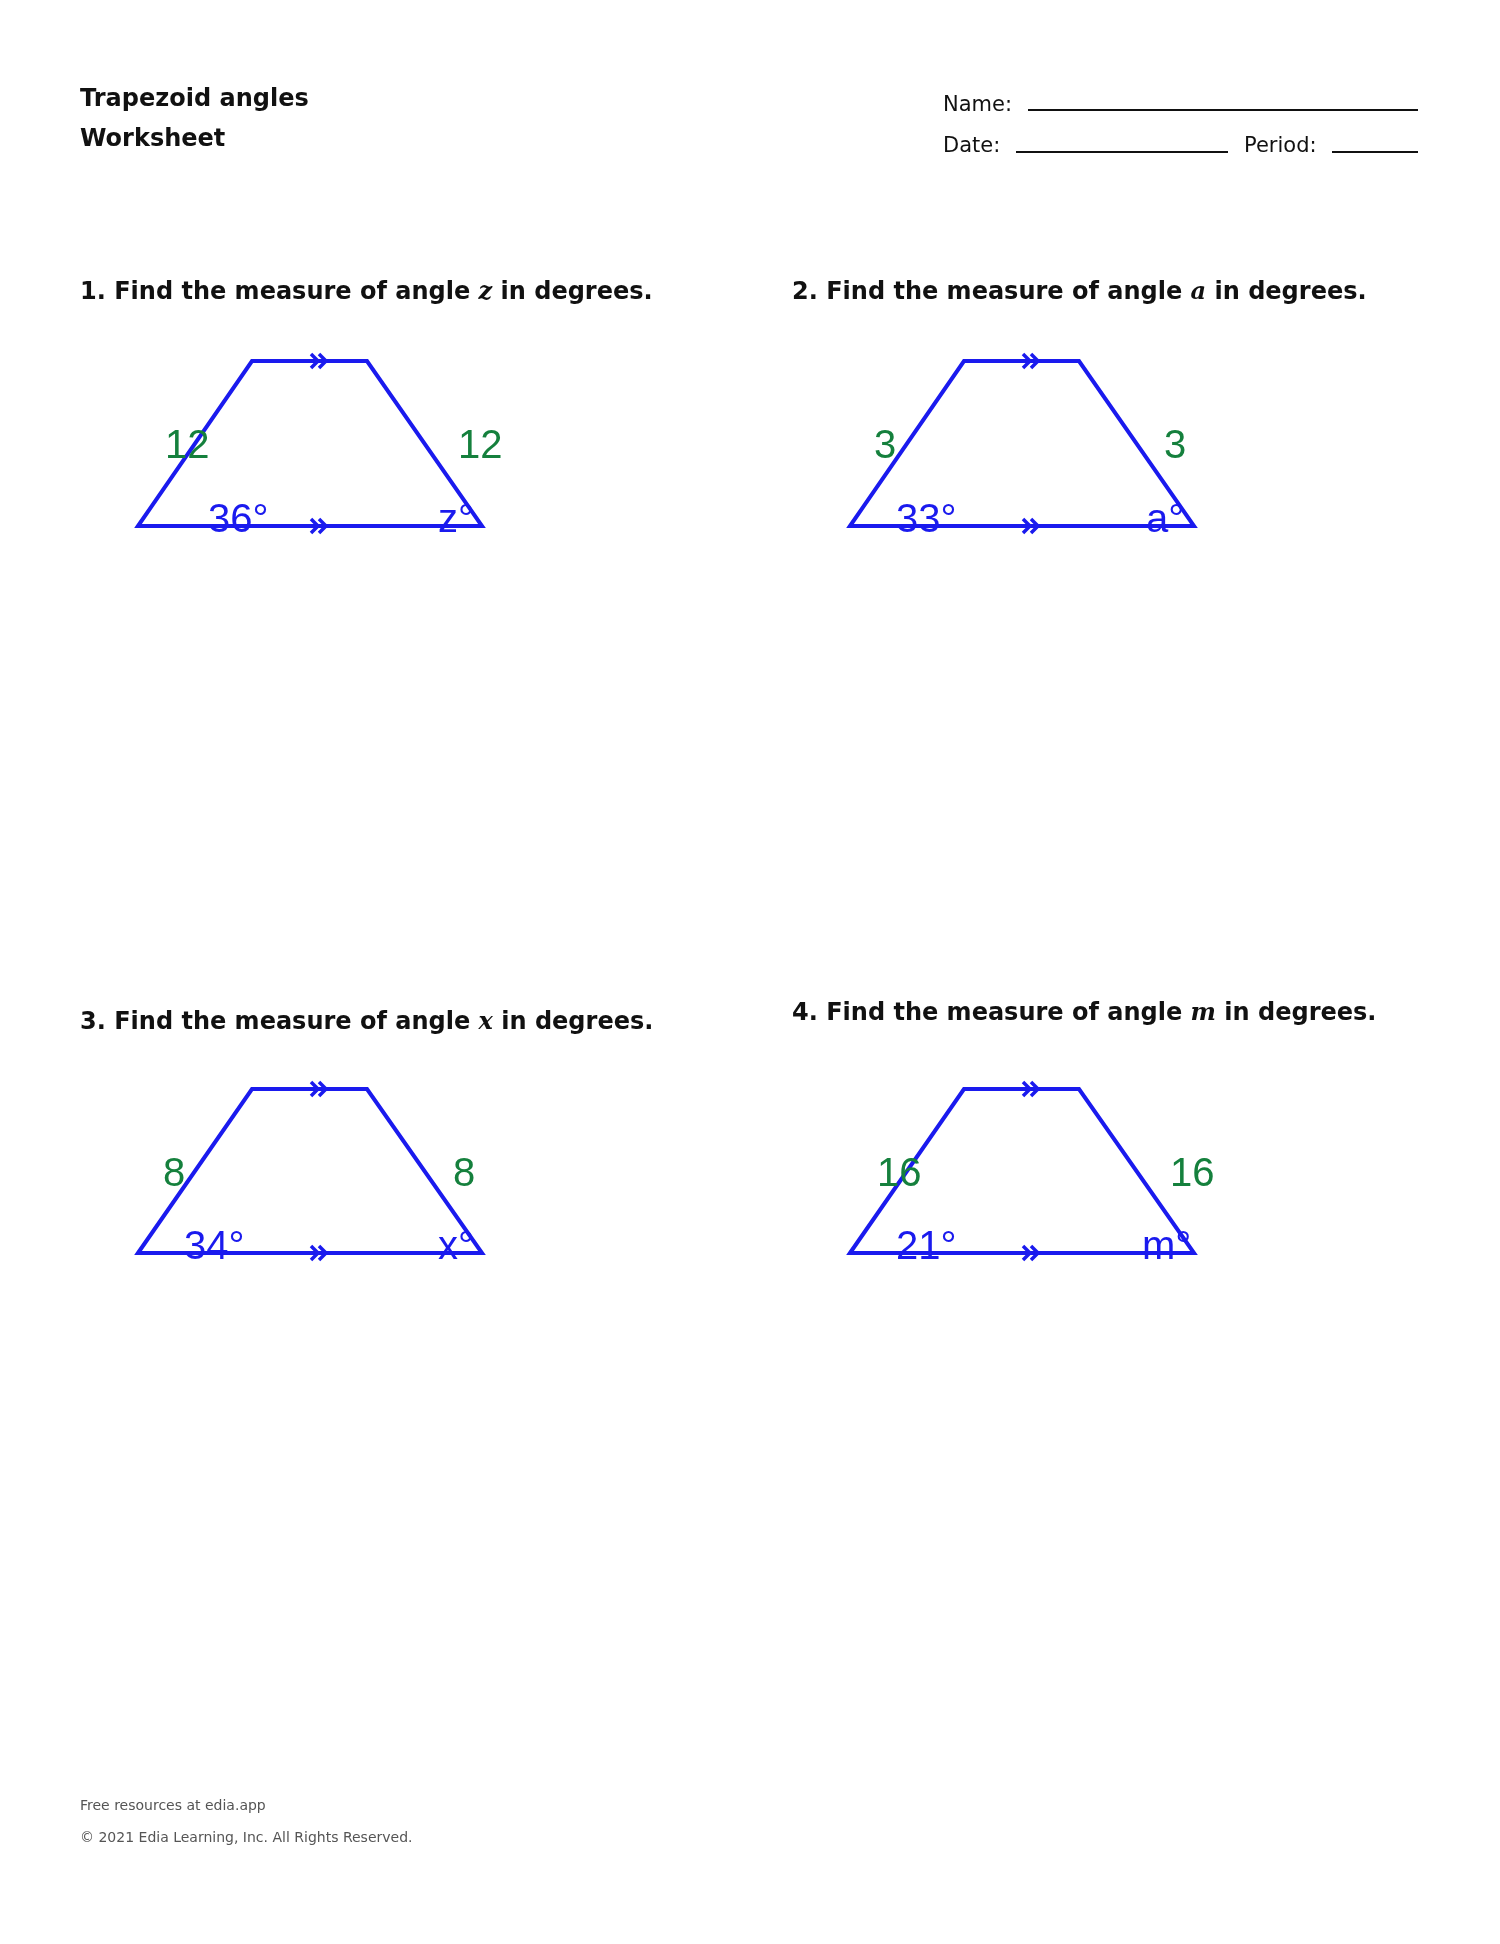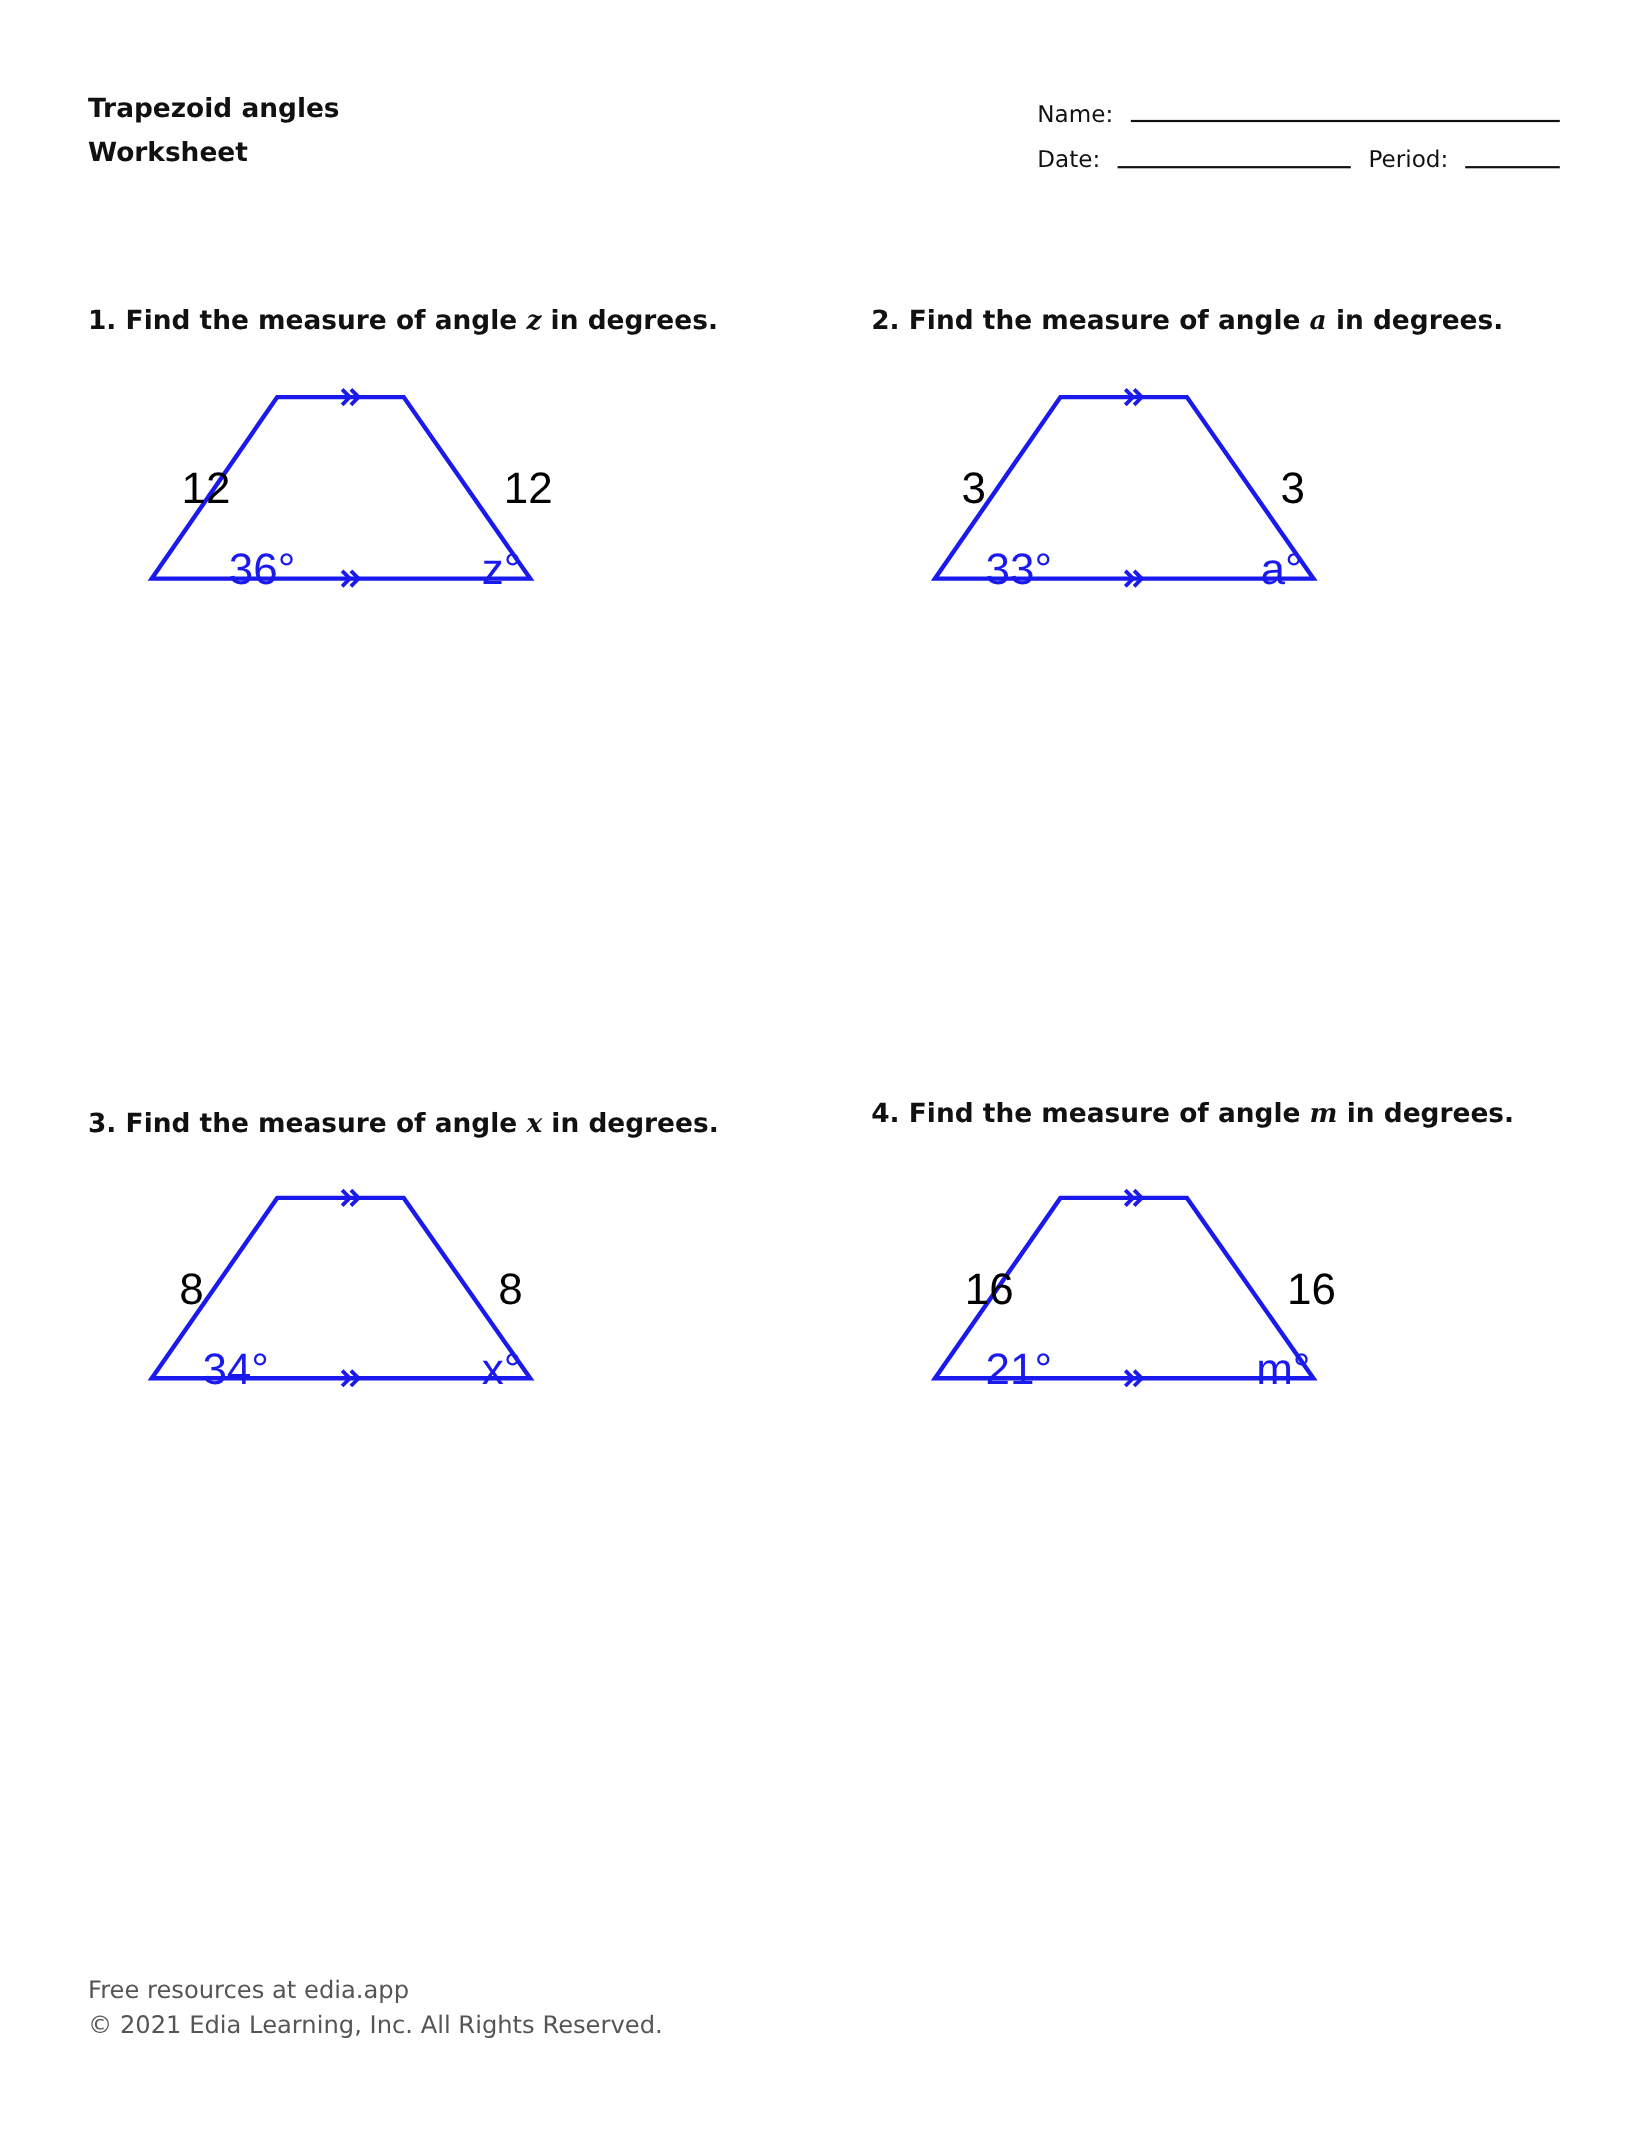--- a/index.html
+++ b/index.html
@@ -7,23 +7,23 @@
       font-family: "DejaVu Sans", sans-serif; color: #111111; }
     .title { position: absolute; left: 80px; font-weight: bold; font-size: 24px; color: #111; }
     .title.t1 { top: 84px; text-align: center; }
     .title.t2 { top: 124px; }
     .hdr-label { position: absolute; font-size: 21px; color: #111; }
     .hdr-line { position: absolute; height: 0; border-top: 2px solid #111; }
     .question { position: absolute; font-size: 24px; color: #111; white-space: nowrap; font-weight: bold; }
     .question .var { font-family: "DejaVu Serif", serif; font-style: italic; }
     .figure { position: absolute; width: 500px; height: 240px; }
     .figure svg { position: absolute; left: 0; top: 0; overflow: visible; }
-    .side-label { position: absolute; font-family: "Liberation Sans", sans-serif; font-size: 40px; color: #000000; line-height: 1; }
+    .side-label { position: absolute; font-family: "Liberation Sans", sans-serif; font-size: 40px; color: #15803d; line-height: 1; }
     .angle-label { position: absolute; font-family: "Liberation Sans", sans-serif; font-size: 40px; color: #1a1aee; line-height: 1; }
-    .footer { position: absolute; left: 80px; font-size: 22px; color: #555555; }
+    .footer { position: absolute; left: 80px; font-size: 14px; color: #555555; }
     .footer.f1 { top: 1797px; }
     .footer.f2 { top: 1829px; }
   </style>
 </head>
 <body>
 
 <div class="title t1">Trapezoid angles</div>
 <div class="title t2">Worksheet</div>
 
 <div class="hdr-label" style="left:943px; top:92px;">Name:</div>

